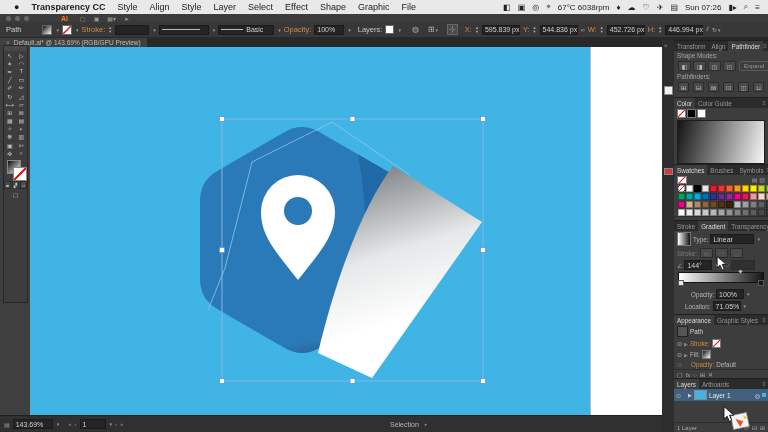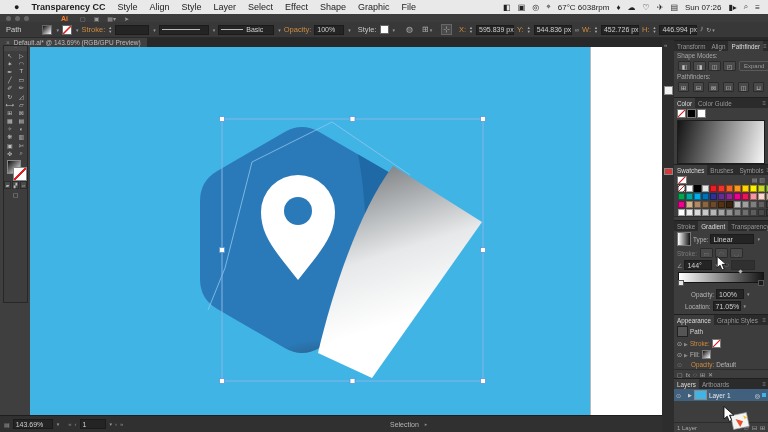--- a/index.html
+++ b/index.html
@@ -152,21 +152,21 @@
       </span>
       <span class="dd">▾</span>
     <span class="box" style="width:56px;gap:3px;">
         <span style="width:22px;height:1.5px;background:#bbb;"></span>
         <span>Basic</span>
       </span>
       <span class="dd">▾</span>
     <span class="orange">Opacity:</span>
     <span class="box" style="width:30px;">100%</span>
       <span class="dd">▾</span>
-    <span style="margin-left:4px;">Style:</span>
+    <span style="margin-left:4px;">Layers:</span>
     <span class="msw" style="background:#fff;width:9px;height:9px;"></span>
       <span class="dd">▾</span>
     <span class="cico" style="margin-left:8px;">◍</span>
     <span class="cico" style="margin-left:6px;">⊞<span class="dd">▾</span></span>
     <span class="cico" style="margin-left:6px;background:#4a4a4a;border:1px solid #666;padding:0 1px;">⊹</span>
     <span class="orange" style="margin-left:4px;">X:</span>
     <span class="stp">
         <span>▲</span>
         <span>▼</span>
       </span>

